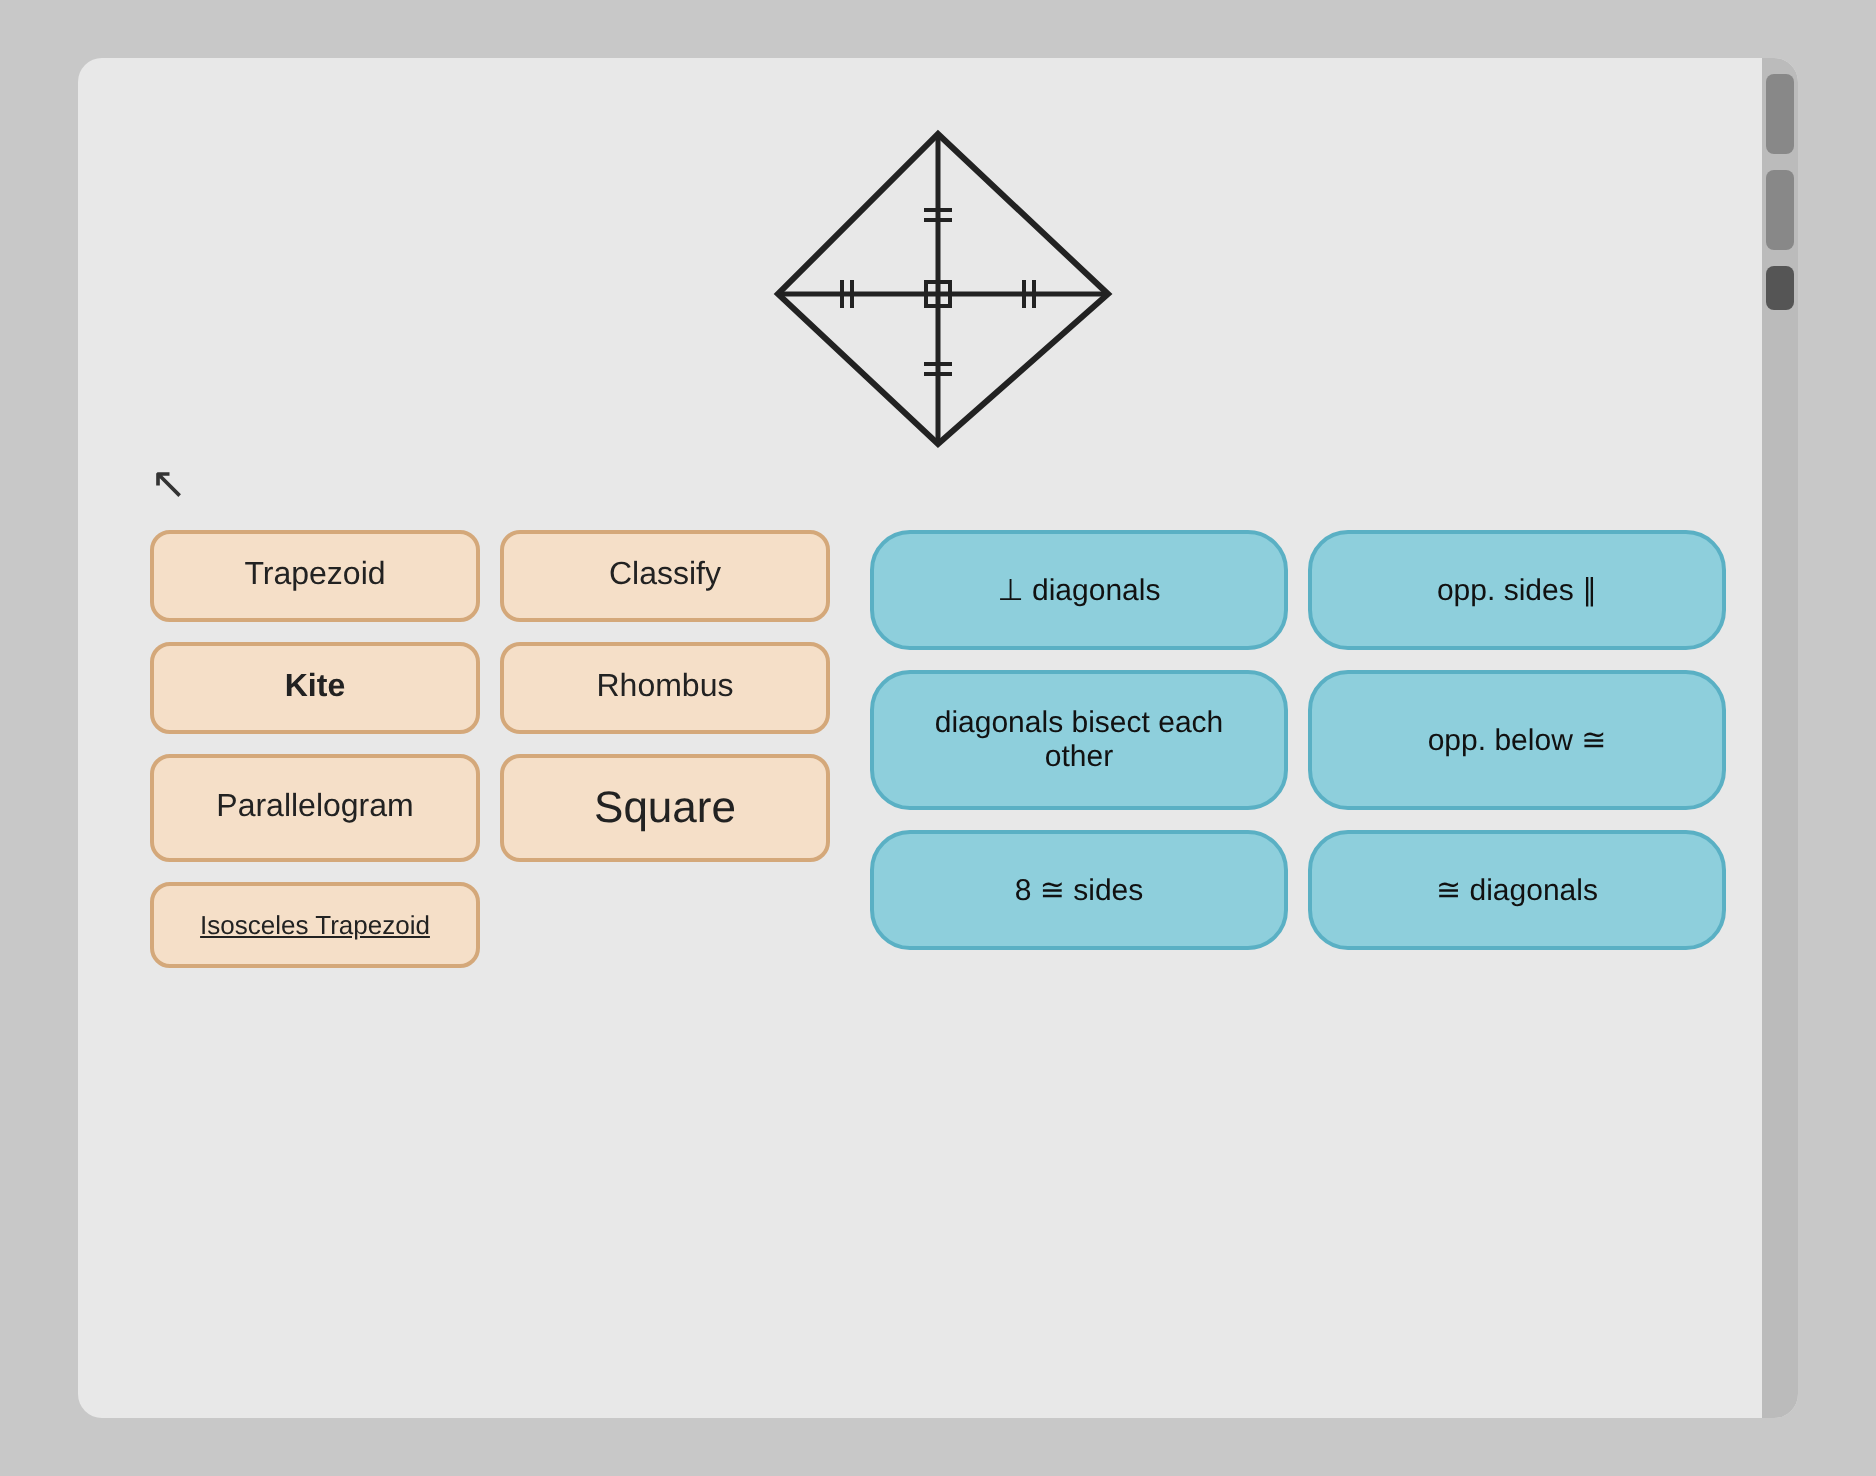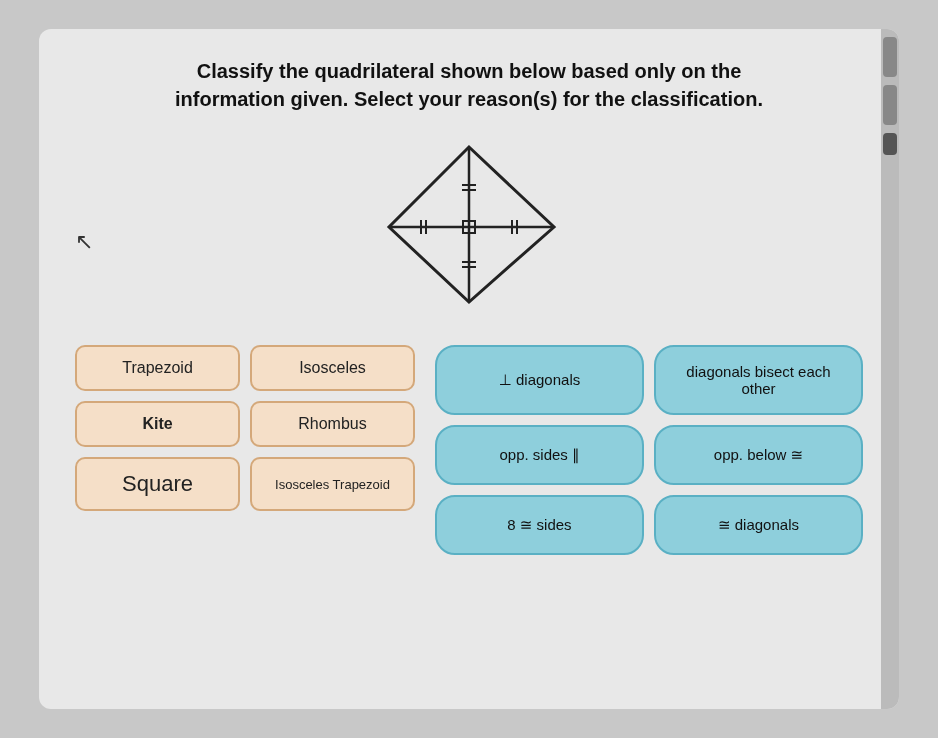--- a/index.html
+++ b/index.html
@@ -83,20 +83,21 @@
       font-weight: bold;
     }
 
     .class-btn.square-text {
       font-size: 22px;
       font-weight: normal;
     }
 
     .class-btn.small-text {
       font-size: 13px;
+      text-decoration: underline;
     }
 
     
     .reason-grid {
       display: grid;
       grid-template-columns: 1fr 1fr;
       gap: 10px;
       flex: 1;
     }
 
@@ -149,24 +150,20 @@
       border-radius: 4px;
     }
   </style>
 </head>
 <body>
 
 <div class="main-card">
 
   <div class="cursor-arrow">↖</div>
 
-  <div class="question-text">
-    <span>Classify the quadrilateral shown below based only on the</span><br>
-    <span>information given. Select your reason(s) for the classification.</span>
-  </div>
 
   <div class="diagram-area">
     <svg class="diagram-svg" viewBox="0 0 200 180" xmlns="http://www.w3.org/2000/svg">
 
       <polygon points="100,10 185,90 100,165 20,90" fill="none" stroke="#222" stroke-width="3"></polygon>
 
       <line x1="100" y1="10" x2="100" y2="165" stroke="#222" stroke-width="2.5"></line>
       <line x1="20" y1="90" x2="185" y2="90" stroke="#222" stroke-width="2.5"></line>
 
       <line x1="93" y1="48" x2="107" y2="48" stroke="#222" stroke-width="2"></line>
@@ -182,32 +179,33 @@
       <line x1="57" y1="83" x2="57" y2="97" stroke="#222" stroke-width="2"></line>
 
       <rect x="94" y="84" width="12" height="12" fill="none" stroke="#222" stroke-width="2"></rect>
     </svg>
   </div>
 
   <div class="bottom-section">
 
     <div class="classification-grid">
       <button class="class-btn">Trapezoid</button>
-      <button class="class-btn">Isosceles</button>
+      <button class="class-btn">Classify</button>
       <button class="class-btn large-text">Kite</button>
       <button class="class-btn">Rhombus</button>
+      <button class="class-btn">Parallelogram</button>
       <button class="class-btn square-text">Square</button>
       <button class="class-btn small-text">Isosceles Trapezoid</button>
       <div style="background:transparent;border:none;"></div>
     </div>
 
     <div class="reason-grid">
       <button class="reason-btn">⊥ diagonals</button>
+      <button class="reason-btn">opp. sides ∥</button>
       <button class="reason-btn">diagonals bisect each other</button>
-      <button class="reason-btn">opp. sides ∥</button>
       <button class="reason-btn">opp. below ≅</button>
       <button class="reason-btn">8 ≅ sides</button>
       <button class="reason-btn">≅ diagonals</button>
     </div>
   </div>
 
   <div class="scrollbar">
     <div class="scroll-btn"></div>
     <div class="scroll-btn"></div>
     <div class="scroll-thumb"></div>

